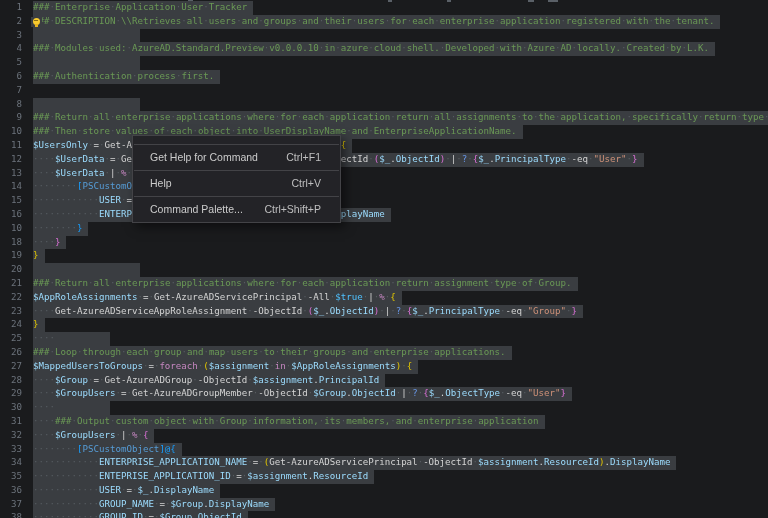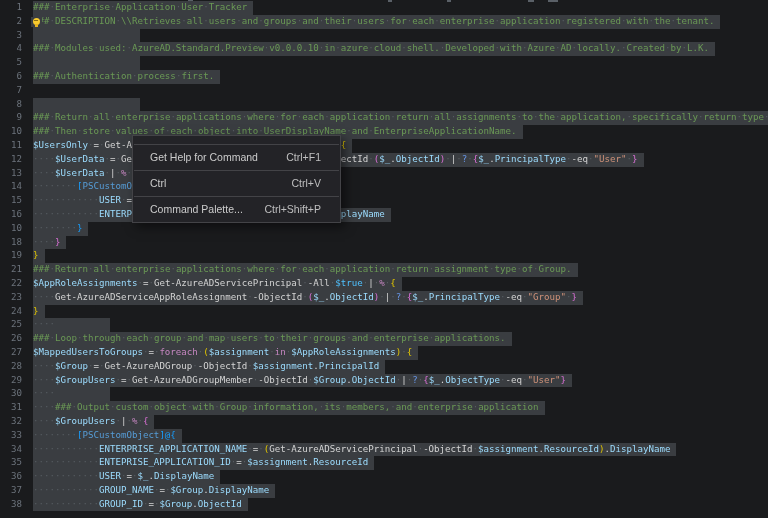--- a/index.html
+++ b/index.html
@@ -48,20 +48,21 @@
       <div class="line" style="position: relative;"><span class="ln">10</span><span class="sel" style="padding-right: 6px;"><span style="color: rgb(106, 153, 85);">###</span><span style="color: rgb(86, 91, 97);">·</span><span style="color: rgb(106, 153, 85);">Then</span><span style="color: rgb(86, 91, 97);">·</span><span style="color: rgb(106, 153, 85);">store</span><span style="color: rgb(86, 91, 97);">·</span><span style="color: rgb(106, 153, 85);">values</span><span style="color: rgb(86, 91, 97);">·</span><span style="color: rgb(106, 153, 85);">of</span><span style="color: rgb(86, 91, 97);">·</span><span style="color: rgb(106, 153, 85);">each</span><span style="color: rgb(86, 91, 97);">·</span><span style="color: rgb(106, 153, 85);">object</span><span style="color: rgb(86, 91, 97);">·</span><span style="color: rgb(106, 153, 85);">into</span><span style="color: rgb(86, 91, 97);">·</span><span style="color: rgb(106, 153, 85);">UserDisplayName</span><span style="color: rgb(86, 91, 97);">·</span><span style="color: rgb(106, 153, 85);">and</span><span style="color: rgb(86, 91, 97);">·</span><span style="color: rgb(106, 153, 85);">EnterpriseApplicationName.</span></span></div>
       <div class="line" style="position: relative;"><span class="ln">11</span><span class="sel" style="padding-right: 6px;"><span style="color: rgb(156, 220, 254);">$UsersOnly</span><span style="color: rgb(86, 91, 97);">·</span><span style="color: rgb(212, 212, 212);">=</span><span style="color: rgb(86, 91, 97);">·</span><span style="color: rgb(212, 212, 212);">Get-AzureADServicePrincipal</span><span style="color: rgb(86, 91, 97);">·</span><span style="color: rgb(212, 212, 212);">-All</span><span style="color: rgb(86, 91, 97);">·</span><span style="color: rgb(79, 193, 255);">$true</span><span style="color: rgb(86, 91, 97);">·</span><span style="color: rgb(212, 212, 212);">|</span><span style="color: rgb(86, 91, 97);">·</span><span style="color: rgb(197, 134, 192);">%</span><span style="color: rgb(86, 91, 97);">·</span><span style="color: rgb(226, 198, 0);">{</span></span></div>
       <div class="line" style="position: relative;"><span class="ln">12</span><span class="sel" style="padding-right: 6px;"><span style="color: rgb(86, 91, 97);">····</span><span style="color: rgb(156, 220, 254);">$UserData</span><span style="color: rgb(86, 91, 97);">·</span><span style="color: rgb(212, 212, 212);">=</span><span style="color: rgb(86, 91, 97);">·</span><span style="color: rgb(212, 212, 212);">Get-AzureADServiceAppRoleAssignment</span><span style="color: rgb(86, 91, 97);">·</span><span style="color: rgb(212, 212, 212);">-ObjectId</span><span style="color: rgb(86, 91, 97);">·</span><span style="color: rgb(218, 112, 214);">(</span><span style="color: rgb(156, 220, 254);">$_</span><span style="color: rgb(212, 212, 212);">.</span><span style="color: rgb(156, 220, 254);">ObjectId</span><span style="color: rgb(218, 112, 214);">)</span><span style="color: rgb(86, 91, 97);">·</span><span style="color: rgb(212, 212, 212);">|</span><span style="color: rgb(86, 91, 97);">·</span><span style="color: rgb(103, 150, 230);">?</span><span style="color: rgb(86, 91, 97);">·</span><span style="color: rgb(218, 112, 214);">{</span><span style="color: rgb(156, 220, 254);">$_</span><span style="color: rgb(212, 212, 212);">.</span><span style="color: rgb(156, 220, 254);">PrincipalType</span><span style="color: rgb(86, 91, 97);">·</span><span style="color: rgb(212, 212, 212);">-eq</span><span style="color: rgb(86, 91, 97);">·</span><span style="color: rgb(206, 145, 120);">"User"</span><span style="color: rgb(86, 91, 97);">·</span><span style="color: rgb(218, 112, 214);">}</span></span></div>
       <div class="line" style="position: relative;"><span class="ln">13</span><span class="sel" style="padding-right: 6px;"><span style="color: rgb(86, 91, 97);">····</span><span style="color: rgb(156, 220, 254);">$UserData</span><span style="color: rgb(86, 91, 97);">·</span><span style="color: rgb(212, 212, 212);">|</span><span style="color: rgb(86, 91, 97);">·</span><span style="color: rgb(197, 134, 192);">%</span><span style="color: rgb(86, 91, 97);">·</span><span style="color: rgb(218, 112, 214);">{</span></span></div>
       <div class="line" style="position: relative;"><span class="ln">14</span><span class="sel" style="padding-right: 6px;"><span style="color: rgb(86, 91, 97);">········</span><span style="color: rgb(23, 159, 255);">[</span><span style="color: rgb(86, 156, 214);">PSCustomObject</span><span style="color: rgb(23, 159, 255);">]@{</span></span></div>
       <div class="line" style="position: relative;"><span class="ln">15</span><span class="sel" style="padding-right: 6px;"><span style="color: rgb(86, 91, 97);">············</span><span style="color: rgb(156, 220, 254);">USER</span><span style="color: rgb(86, 91, 97);">·</span><span style="color: rgb(212, 212, 212);">=</span><span style="color: rgb(86, 91, 97);">·</span><span style="color: rgb(156, 220, 254);">$_</span><span style="color: rgb(212, 212, 212);">.</span><span style="color: rgb(156, 220, 254);">DisplayName</span></span></div>
       <div class="line" style="position: relative;"><span class="ln">16</span><span class="sel" style="padding-right: 6px;"><span style="color: rgb(86, 91, 97);">············</span><span style="color: rgb(156, 220, 254);">ENTERPRISE_APPLICATION_NAME</span><span style="color: rgb(86, 91, 97);">·</span><span style="color: rgb(212, 212, 212);">=</span><span style="color: rgb(86, 91, 97);">·</span><span style="color: rgb(156, 220, 254);">$_</span><span style="color: rgb(212, 212, 212);">.</span><span style="color: rgb(156, 220, 254);">AppName</span><span style="color: rgb(212, 212, 212);">.</span><span style="color: rgb(156, 220, 254);">DisplayName</span></span></div>
       <div class="line" style="position: relative;"><span class="ln">10</span><span class="sel" style="padding-right: 6px;"><span style="color: rgb(86, 91, 97);">········</span><span style="color: rgb(23, 159, 255);">}</span></span></div>
       <div class="line" style="position: relative;"><span class="ln">18</span><span class="sel" style="padding-right: 6px;"><span style="color: rgb(86, 91, 97);">····</span><span style="color: rgb(218, 112, 214);">}</span></span></div>
       <div class="line" style="position: relative;"><span class="ln">19</span><span class="sel" style="padding-right: 6px;"><span style="color: rgb(226, 198, 0);">}</span></span></div>
+      <div class="line" style="position: relative;"><span class="ln">20</span><span class="sel" style="padding-right: 107px;"></span></div>
       <div class="line" style="position: relative;"><span class="ln">21</span><span class="sel" style="padding-right: 6px;"><span style="color: rgb(106, 153, 85);">###</span><span style="color: rgb(86, 91, 97);">·</span><span style="color: rgb(106, 153, 85);">Return</span><span style="color: rgb(86, 91, 97);">·</span><span style="color: rgb(106, 153, 85);">all</span><span style="color: rgb(86, 91, 97);">·</span><span style="color: rgb(106, 153, 85);">enterprise</span><span style="color: rgb(86, 91, 97);">·</span><span style="color: rgb(106, 153, 85);">applications</span><span style="color: rgb(86, 91, 97);">·</span><span style="color: rgb(106, 153, 85);">where</span><span style="color: rgb(86, 91, 97);">·</span><span style="color: rgb(106, 153, 85);">for</span><span style="color: rgb(86, 91, 97);">·</span><span style="color: rgb(106, 153, 85);">each</span><span style="color: rgb(86, 91, 97);">·</span><span style="color: rgb(106, 153, 85);">application</span><span style="color: rgb(86, 91, 97);">·</span><span style="color: rgb(106, 153, 85);">return</span><span style="color: rgb(86, 91, 97);">·</span><span style="color: rgb(106, 153, 85);">assignment</span><span style="color: rgb(86, 91, 97);">·</span><span style="color: rgb(106, 153, 85);">type</span><span style="color: rgb(86, 91, 97);">·</span><span style="color: rgb(106, 153, 85);">of</span><span style="color: rgb(86, 91, 97);">·</span><span style="color: rgb(106, 153, 85);">Group.</span></span></div>
       <div class="line" style="position: relative;"><span class="ln">22</span><span class="sel" style="padding-right: 6px;"><span style="color: rgb(156, 220, 254);">$AppRoleAssignments</span><span style="color: rgb(86, 91, 97);">·</span><span style="color: rgb(212, 212, 212);">=</span><span style="color: rgb(86, 91, 97);">·</span><span style="color: rgb(212, 212, 212);">Get-AzureADServicePrincipal</span><span style="color: rgb(86, 91, 97);">·</span><span style="color: rgb(212, 212, 212);">-All</span><span style="color: rgb(86, 91, 97);">·</span><span style="color: rgb(79, 193, 255);">$true</span><span style="color: rgb(86, 91, 97);">·</span><span style="color: rgb(212, 212, 212);">|</span><span style="color: rgb(86, 91, 97);">·</span><span style="color: rgb(197, 134, 192);">%</span><span style="color: rgb(86, 91, 97);">·</span><span style="color: rgb(226, 198, 0);">{</span></span></div>
       <div class="line" style="position: relative;"><span class="ln">23</span><span class="sel" style="padding-right: 6px;"><span style="color: rgb(86, 91, 97);">····</span><span style="color: rgb(212, 212, 212);">Get-AzureADServiceAppRoleAssignment</span><span style="color: rgb(86, 91, 97);">·</span><span style="color: rgb(212, 212, 212);">-ObjectId</span><span style="color: rgb(86, 91, 97);">·</span><span style="color: rgb(218, 112, 214);">(</span><span style="color: rgb(156, 220, 254);">$_</span><span style="color: rgb(212, 212, 212);">.</span><span style="color: rgb(156, 220, 254);">ObjectId</span><span style="color: rgb(218, 112, 214);">)</span><span style="color: rgb(86, 91, 97);">·</span><span style="color: rgb(212, 212, 212);">|</span><span style="color: rgb(86, 91, 97);">·</span><span style="color: rgb(103, 150, 230);">?</span><span style="color: rgb(86, 91, 97);">·</span><span style="color: rgb(218, 112, 214);">{</span><span style="color: rgb(156, 220, 254);">$_</span><span style="color: rgb(212, 212, 212);">.</span><span style="color: rgb(156, 220, 254);">PrincipalType</span><span style="color: rgb(86, 91, 97);">·</span><span style="color: rgb(212, 212, 212);">-eq</span><span style="color: rgb(86, 91, 97);">·</span><span style="color: rgb(206, 145, 120);">"Group"</span><span style="color: rgb(86, 91, 97);">·</span><span style="color: rgb(218, 112, 214);">}</span></span></div>
       <div class="line" style="position: relative;"><span class="ln">24</span><span class="sel" style="padding-right: 6px;"><span style="color: rgb(226, 198, 0);">}</span></span></div>
       <div class="line" style="position: relative;"><span class="ln">25</span><span class="sel" style="padding-right: 55px;"><span style="color: rgb(86, 91, 97);">····</span></span></div>
       <div class="line" style="position: relative;"><span class="ln">26</span><span class="sel" style="padding-right: 6px;"><span style="color: rgb(106, 153, 85);">###</span><span style="color: rgb(86, 91, 97);">·</span><span style="color: rgb(106, 153, 85);">Loop</span><span style="color: rgb(86, 91, 97);">·</span><span style="color: rgb(106, 153, 85);">through</span><span style="color: rgb(86, 91, 97);">·</span><span style="color: rgb(106, 153, 85);">each</span><span style="color: rgb(86, 91, 97);">·</span><span style="color: rgb(106, 153, 85);">group</span><span style="color: rgb(86, 91, 97);">·</span><span style="color: rgb(106, 153, 85);">and</span><span style="color: rgb(86, 91, 97);">·</span><span style="color: rgb(106, 153, 85);">map</span><span style="color: rgb(86, 91, 97);">·</span><span style="color: rgb(106, 153, 85);">users</span><span style="color: rgb(86, 91, 97);">·</span><span style="color: rgb(106, 153, 85);">to</span><span style="color: rgb(86, 91, 97);">·</span><span style="color: rgb(106, 153, 85);">their</span><span style="color: rgb(86, 91, 97);">·</span><span style="color: rgb(106, 153, 85);">groups</span><span style="color: rgb(86, 91, 97);">·</span><span style="color: rgb(106, 153, 85);">and</span><span style="color: rgb(86, 91, 97);">·</span><span style="color: rgb(106, 153, 85);">enterprise</span><span style="color: rgb(86, 91, 97);">·</span><span style="color: rgb(106, 153, 85);">applications.</span></span></div>
       <div class="line" style="position: relative;"><span class="ln">27</span><span class="sel" style="padding-right: 6px;"><span style="color: rgb(156, 220, 254);">$MappedUsersToGroups</span><span style="color: rgb(86, 91, 97);">·</span><span style="color: rgb(212, 212, 212);">=</span><span style="color: rgb(86, 91, 97);">·</span><span style="color: rgb(197, 134, 192);">foreach</span><span style="color: rgb(86, 91, 97);">·</span><span style="color: rgb(226, 198, 0);">(</span><span style="color: rgb(156, 220, 254);">$assignment</span><span style="color: rgb(86, 91, 97);">·</span><span style="color: rgb(197, 134, 192);">in</span><span style="color: rgb(86, 91, 97);">·</span><span style="color: rgb(156, 220, 254);">$AppRoleAssignments</span><span style="color: rgb(226, 198, 0);">)</span><span style="color: rgb(86, 91, 97);">·</span><span style="color: rgb(226, 198, 0);">{</span></span></div>
       <div class="line" style="position: relative;"><span class="ln">28</span><span class="sel" style="padding-right: 6px;"><span style="color: rgb(86, 91, 97);">····</span><span style="color: rgb(156, 220, 254);">$Group</span><span style="color: rgb(86, 91, 97);">·</span><span style="color: rgb(212, 212, 212);">=</span><span style="color: rgb(86, 91, 97);">·</span><span style="color: rgb(212, 212, 212);">Get-AzureADGroup</span><span style="color: rgb(86, 91, 97);">·</span><span style="color: rgb(212, 212, 212);">-ObjectId</span><span style="color: rgb(86, 91, 97);">·</span><span style="color: rgb(156, 220, 254);">$assignment</span><span style="color: rgb(212, 212, 212);">.</span><span style="color: rgb(156, 220, 254);">PrincipalId</span></span></div>
       <div class="line" style="position: relative;"><span class="ln">29</span><span class="sel" style="padding-right: 6px;"><span style="color: rgb(86, 91, 97);">····</span><span style="color: rgb(156, 220, 254);">$GroupUsers</span><span style="color: rgb(86, 91, 97);">·</span><span style="color: rgb(212, 212, 212);">=</span><span style="color: rgb(86, 91, 97);">·</span><span style="color: rgb(212, 212, 212);">Get-AzureADGroupMember</span><span style="color: rgb(86, 91, 97);">·</span><span style="color: rgb(212, 212, 212);">-ObjectId</span><span style="color: rgb(86, 91, 97);">·</span><span style="color: rgb(156, 220, 254);">$Group</span><span style="color: rgb(212, 212, 212);">.</span><span style="color: rgb(156, 220, 254);">ObjectId</span><span style="color: rgb(86, 91, 97);">·</span><span style="color: rgb(212, 212, 212);">|</span><span style="color: rgb(86, 91, 97);">·</span><span style="color: rgb(103, 150, 230);">?</span><span style="color: rgb(86, 91, 97);">·</span><span style="color: rgb(218, 112, 214);">{</span><span style="color: rgb(156, 220, 254);">$_</span><span style="color: rgb(212, 212, 212);">.</span><span style="color: rgb(156, 220, 254);">ObjectType</span><span style="color: rgb(86, 91, 97);">·</span><span style="color: rgb(212, 212, 212);">-eq</span><span style="color: rgb(86, 91, 97);">·</span><span style="color: rgb(206, 145, 120);">"User"</span><span style="color: rgb(218, 112, 214);">}</span></span></div>
       <div class="line" style="position: relative;"><span class="ln">30</span><span class="sel" style="padding-right: 55px;"><span style="color: rgb(86, 91, 97);">····</span></span></div>
@@ -75,21 +76,21 @@
       <div class="line" style="position: relative;"><span class="ln">38</span><span class="sel" style="padding-right: 6px;"><span style="color: rgb(86, 91, 97);">············</span><span style="color: rgb(156, 220, 254);">GROUP_ID</span><span style="color: rgb(86, 91, 97);">·</span><span style="color: rgb(212, 212, 212);">=</span><span style="color: rgb(86, 91, 97);">·</span><span style="color: rgb(156, 220, 254);">$Group</span><span style="color: rgb(212, 212, 212);">.</span><span style="color: rgb(156, 220, 254);">ObjectId</span></span></div>
     </div>
   <div class="menu" style="left: 132px; top: 135px; width: 209px;">
       <div class="msep"></div>
       <div class="mi">
         <span>Get Help for Command</span>
         <span class="sc">Ctrl+F1</span>
       </div>
       <div class="msep"></div>
       <div class="mi">
-        <span>Ctrl</span>
+        <span>Help</span>
         <span class="sc">Ctrl+V</span>
       </div>
       <div class="msep"></div>
       <div class="mi">
         <span>Command Palette...</span>
         <span class="sc">Ctrl+Shift+P</span>
       </div>
     </div>
 </div>
 

